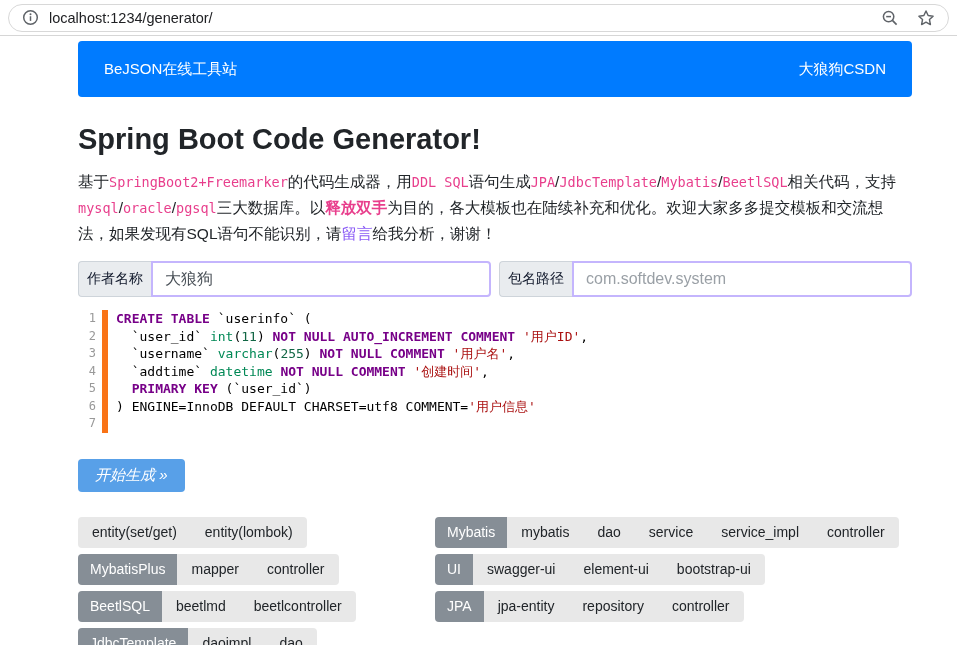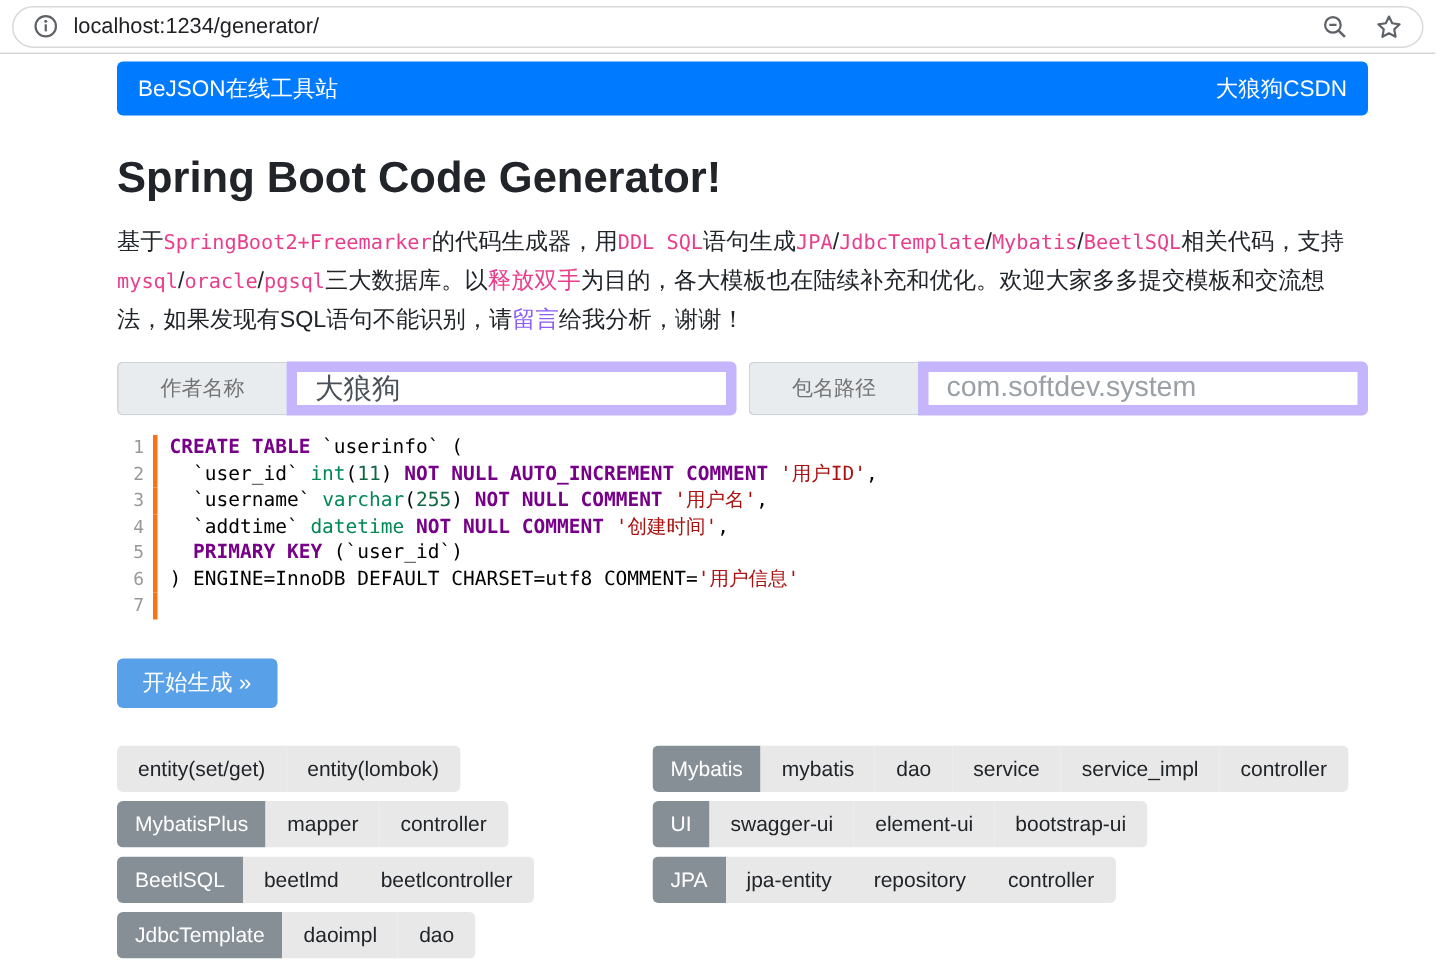--- a/index.html
+++ b/index.html
@@ -18,64 +18,64 @@
     flex:1; height:28px; background:#fff;
     border:1px solid #d8d8d8; border-radius:15px;
     display:flex; align-items:center; padding:0 13px; gap:10px;
   }
   .url { font-size:14.5px; color:#202124; }
   .omni-right { margin-left:auto; display:flex; align-items:center; gap:18px; }
   .cicon { display:flex; align-items:center; cursor:pointer; }
   
   .container { margin-left:78px; width:834px; }
   .navbar {
-    margin-top:5px; height:36px; background:#007bff; border-radius:4px;
-    display:flex; align-items:center; padding:0 14px;
+    margin-top:5px; height:56px; background:#007bff; border-radius:4px;
+    display:flex; align-items:center; padding:0 26px;
   }
   .brand, .nav-right { color:#fff; font-size:15px; text-decoration:none; cursor:pointer; }
   .nav-right { margin-left:auto; }
   h1.page-title { margin:26px 0 0 0; font-size:29px; font-weight:700; color:#212529; }
   .desc { margin:13px 0 0 0; font-size:15.5px; line-height:25px; color:#212529; }
   .run-text { color:#212529;text-align:center; }
   .run-code { font-family:"DejaVu Sans Mono","Liberation Mono",monospace; font-size:13.5px; color:#e83e8c; }
-  .run-em { color:#e83e8c; font-weight:400; }
+  .run-em { color:#e83e8c; font-weight:700; }
   .run-link { color:#8b5cf6; text-decoration:none; cursor:pointer; }
   
   .form-row { display:flex; gap:8px; margin-top:15px; }
   .input-group { flex:1; display:flex; height:36px; }
   .ig-label {
     background:#e9ecef; border:1px solid #ced4da; border-right:0;
     border-radius:4px 0 0 4px; display:flex; align-items:center;
-    padding:0 28px; font-size:14px; color:#737373; white-space:nowrap;
+    padding:0 8px; font-size:14px; color:#0f172a; white-space:nowrap;
   }
   .ig-input {
-    flex:1; min-width:0; border:7px solid #c4b5fd; border-radius:0 4px 4px 0;
-    padding:0 12px; font-size:19px; color:#495057; outline:none;
+    flex:1; min-width:0; border:2px solid #c4b5fd; border-radius:0 4px 4px 0;
+    padding:0 12px; font-size:16px; color:#495057; outline:none;
     font-family:inherit; background:#fff;
   }
   .ig-input::placeholder { color:#9aa0a6; }
   
   .editor {
     margin-top:8px; padding:5px 0 4px 0; background:#fff;
     font-family:"DejaVu Sans Mono","Liberation Mono",monospace;
     font-size:13px; line-height:17.5px; cursor:text;
   }
   .code-line { display:flex; }
   .ln { flex:none; width:24px; text-align:right; padding-right:6px; color:#999; font-size:12px; }
-  .lc { border-left:3px solid #f97316; padding-left:8px; white-space:pre; min-height:17.5px; color:#000; flex:1; }
+  .lc { border-left:6px solid #f97316; padding-left:8px; white-space:pre; min-height:17.5px; color:#000; flex:1; }
   .tok-keyword { color:#708; font-weight:700; }
   .tok-type    { color:#085; }
   .tok-number  { color:#164; }
   .tok-string  { color:#a11; }
   .tok-plain   { color:#000; }
   
   .generate {
     margin-top:22px; height:33px; padding:0 17px;
     background:#58a0e8; border:none; border-radius:4px;
-    color:#fff; font-size:15px; cursor:pointer; font-family:inherit;
+    color:#fff; font-size:15px; cursor:pointer; font-family:inherit;font-style:italic;
   }
   
   .groups { display:flex; align-items:flex-start; margin-top:25px; padding-bottom:12px; }
   .col-left { flex:none; width:357px; }
   .col-right { flex:1; }
   .group-row { margin-bottom:6px; }
   .btn-group { display:inline-flex; border-radius:4px; overflow:hidden; height:31px; }
   .grp-label {
     background:#868e96; color:#fff; display:flex; align-items:center;
     padding:0 12px; font-size:14px; white-space:nowrap;

